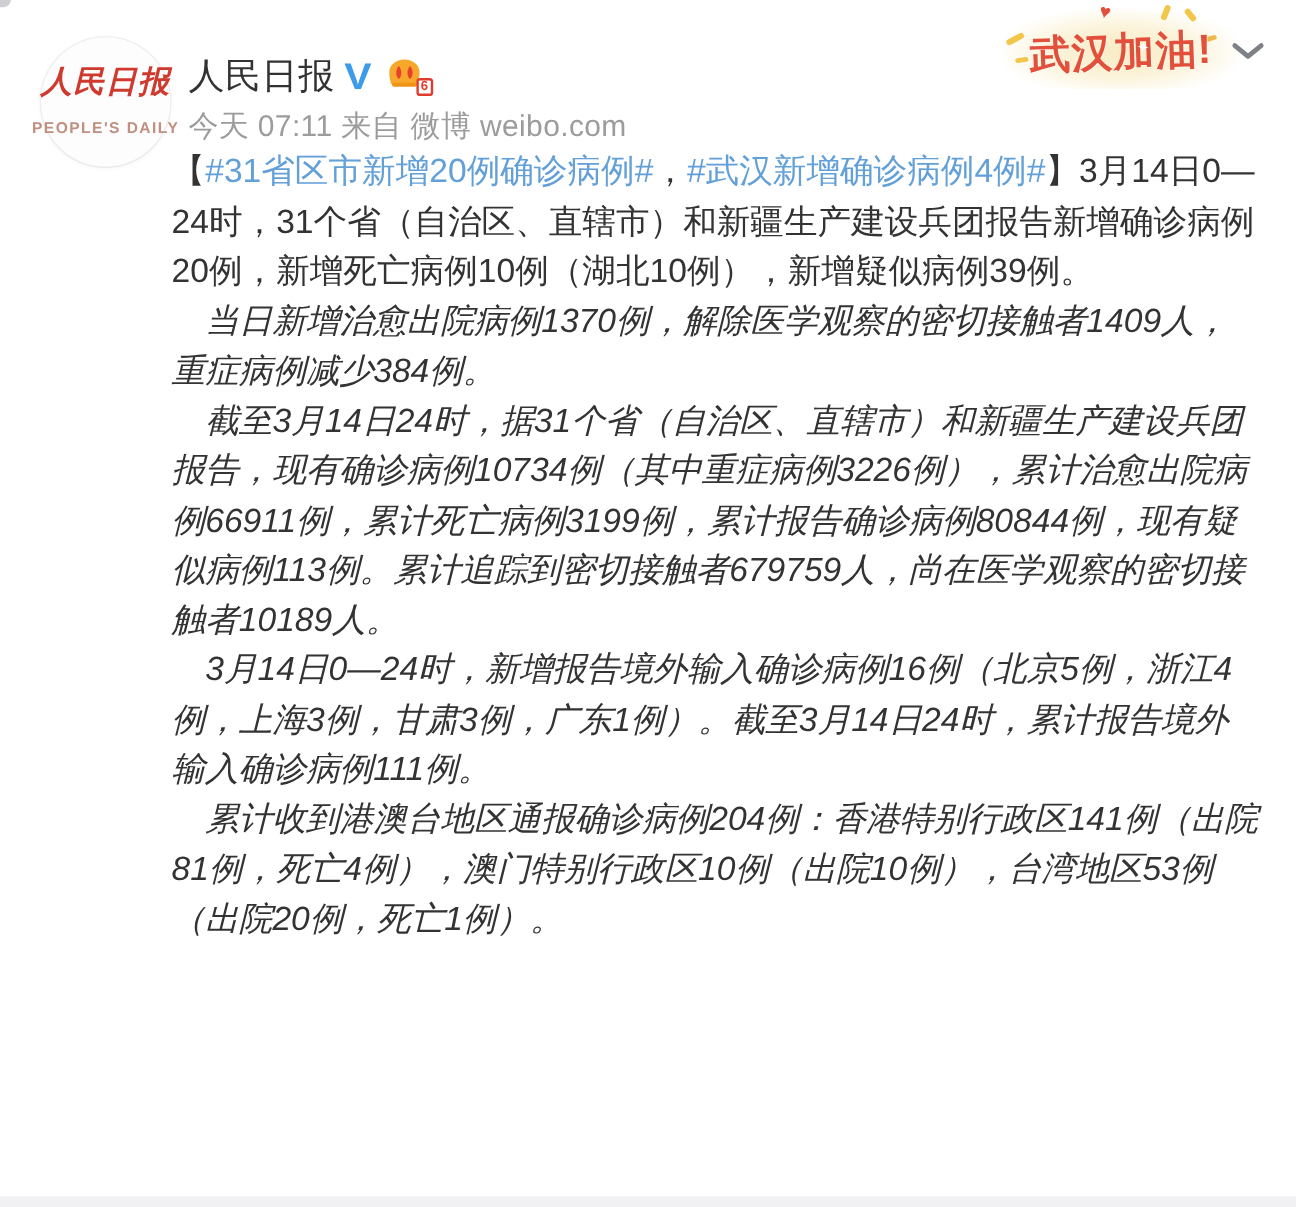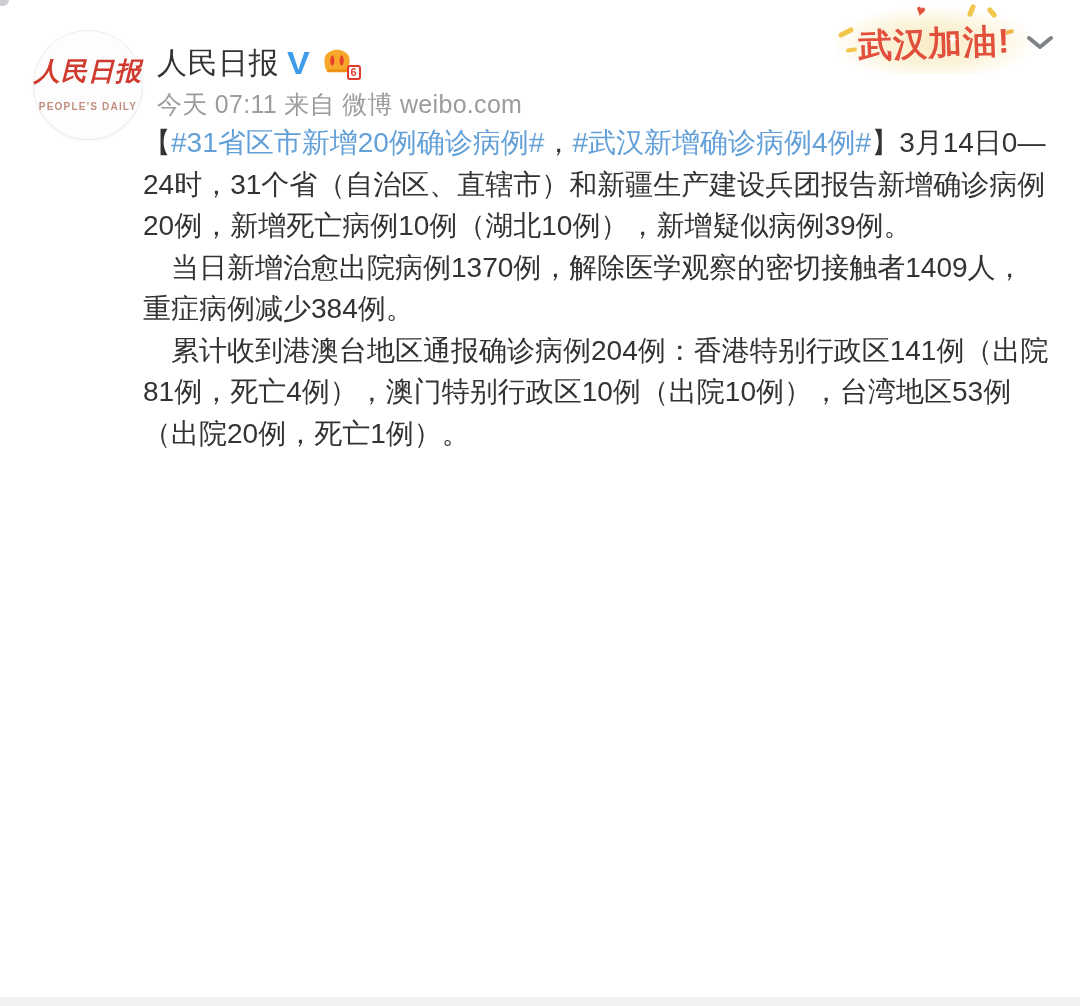--- a/index.html
+++ b/index.html
@@ -19,21 +19,21 @@
     box-shadow:0 0 0 1px rgba(0,0,0,0.05), 0 1px 4px rgba(0,0,0,0.06);
     display:flex; flex-direction:column; align-items:center; justify-content:center;
     text-align:center;
   }
   .avatar-cn {
     font-family:"DejaVu Serif","Liberation Serif",serif;
     font-style:italic; font-weight:bold; font-size:26px; line-height:1;
     color:var(--avatar-red,#d03a2e); letter-spacing:1px; white-space:nowrap;
   }
   .avatar-en {
-    margin-top:17px; font-size:10px; letter-spacing:1.2px;
+    margin-top:17px; font-size:13px; letter-spacing:1.2px;
     color:#bf8f80; font-weight:bold; white-space:nowrap;text-align:right;
   }
   .author-row {
     position:absolute; left:157px; top:46px; height:34px;
     display:flex; align-items:center; gap:9px;
   }
   .author-name { font-size:30px; font-weight:500; color:#333; letter-spacing:0.5px; }
   .v-badge {
     font-size:31px; font-weight:900; color:var(--verified-blue,#3d9bea);
     line-height:1; transform:scaleX(1.1);
@@ -75,21 +75,21 @@
   .sp3 { left:133px; top:0px;  width:5px;  height:13px; transform:rotate(22deg); }
   .sp4 { left:150px; top:6px;  width:12px; height:5px;  transform:rotate(50deg); }
   .sp5 { left:168px; top:26px; width:10px; height:4px;  transform:rotate(-15deg); background:#eeb94a; }
   .badge-chevron { position:absolute; right:0; top:30px; }
   
   .content {
     position:absolute; left:143px; top:122px; width:906px;
     font-size:28px; line-height:41.5px; color:var(--body-text,#333);
   }
   .content p { margin:0; }
-  .content p.indent { text-indent:1em; }
+  .content p.indent { text-indent:1em;font-style:italic; }
   .hashtag { color:var(--link-blue,#63a0d8);margin-top:20px; }
   .bottom-strip {
     position:absolute; left:0; bottom:0; width:100%; height:9px; background:#f1f1f3;
   }
 </style>
 </head>
 <body>
 
 <div class="page">
   <div class="corner-fragment"></div>
@@ -130,17 +130,19 @@
     <span class="badge-text">武汉加油!</span>
     <span class="badge-star">✦</span>
     <svg class="badge-chevron" width="28" height="18" viewBox="0 0 28 18">
       <polyline points="3,4 14,13 25,4" fill="none" stroke="#7e8287" stroke-width="4" stroke-linecap="round" stroke-linejoin="round"></polyline>
     </svg>
   </div>
 
   <div class="content">
     <p class="lead"><span>【</span><span class="hashtag">#31省区市新增20例确诊病例#</span><span>，</span><span class="hashtag">#武汉新增确诊病例4例#</span><span>】3月14日0—24时，31个省（自治区、直辖市）和新疆生产建设兵团报告新增确诊病例20例，新增死亡病例10例（湖北10例），新增疑似病例39例。</span></p>
   <p class="indent">当日新增治愈出院病例1370例，解除医学观察的密切接触者1409人，重症病例减少384例。</p>
+      <p class="indent">截至3月14日24时，据31个省（自治区、直辖市）和新疆生产建设兵团报告，现有确诊病例10734例（其中重症病例3226例），累计治愈出院病例66911例，累计死亡病例3199例，累计报告确诊病例80844例，现有疑似病例113例。累计追踪到密切接触者679759人，尚在医学观察的密切接触者10189人。</p>
+      <p class="indent">3月14日0—24时，新增报告境外输入确诊病例16例（北京5例，浙江4例，上海3例，甘肃3例，广东1例）。截至3月14日24时，累计报告境外输入确诊病例111例。</p>
       <p class="indent">累计收到港澳台地区通报确诊病例204例：香港特别行政区141例（出院81例，死亡4例），澳门特别行政区10例（出院10例），台湾地区53例（出院20例，死亡1例）。</p>
     </div>
 
   <div class="bottom-strip"></div>
 </div>
 
 </body></html>

